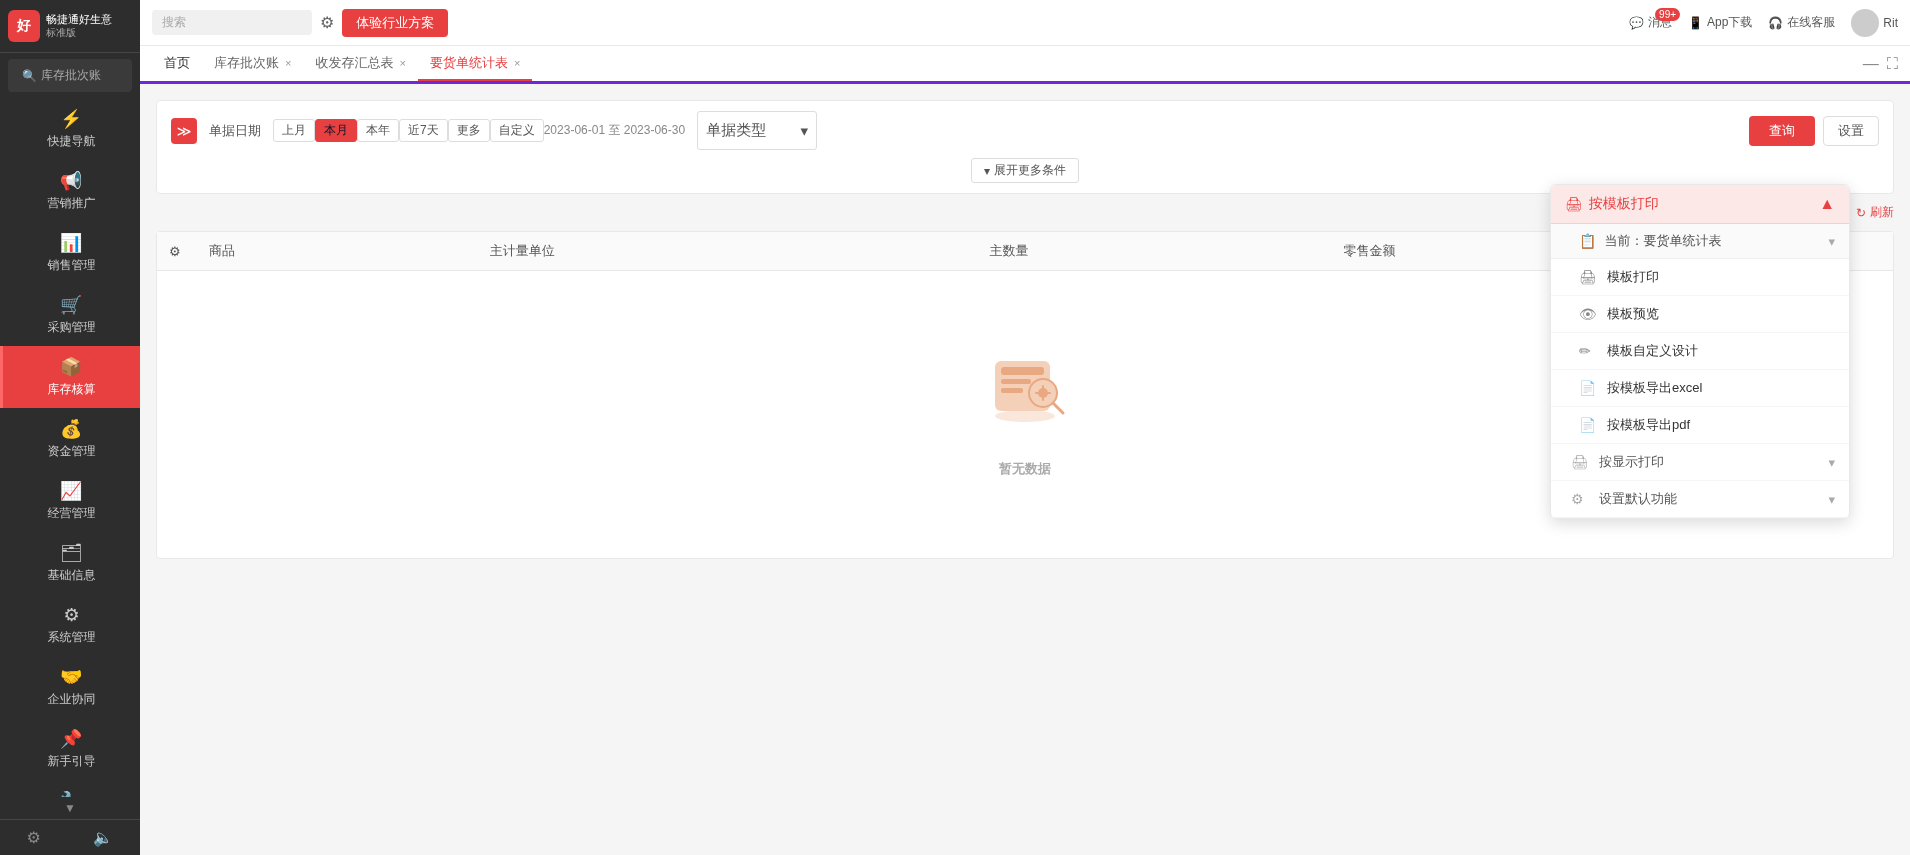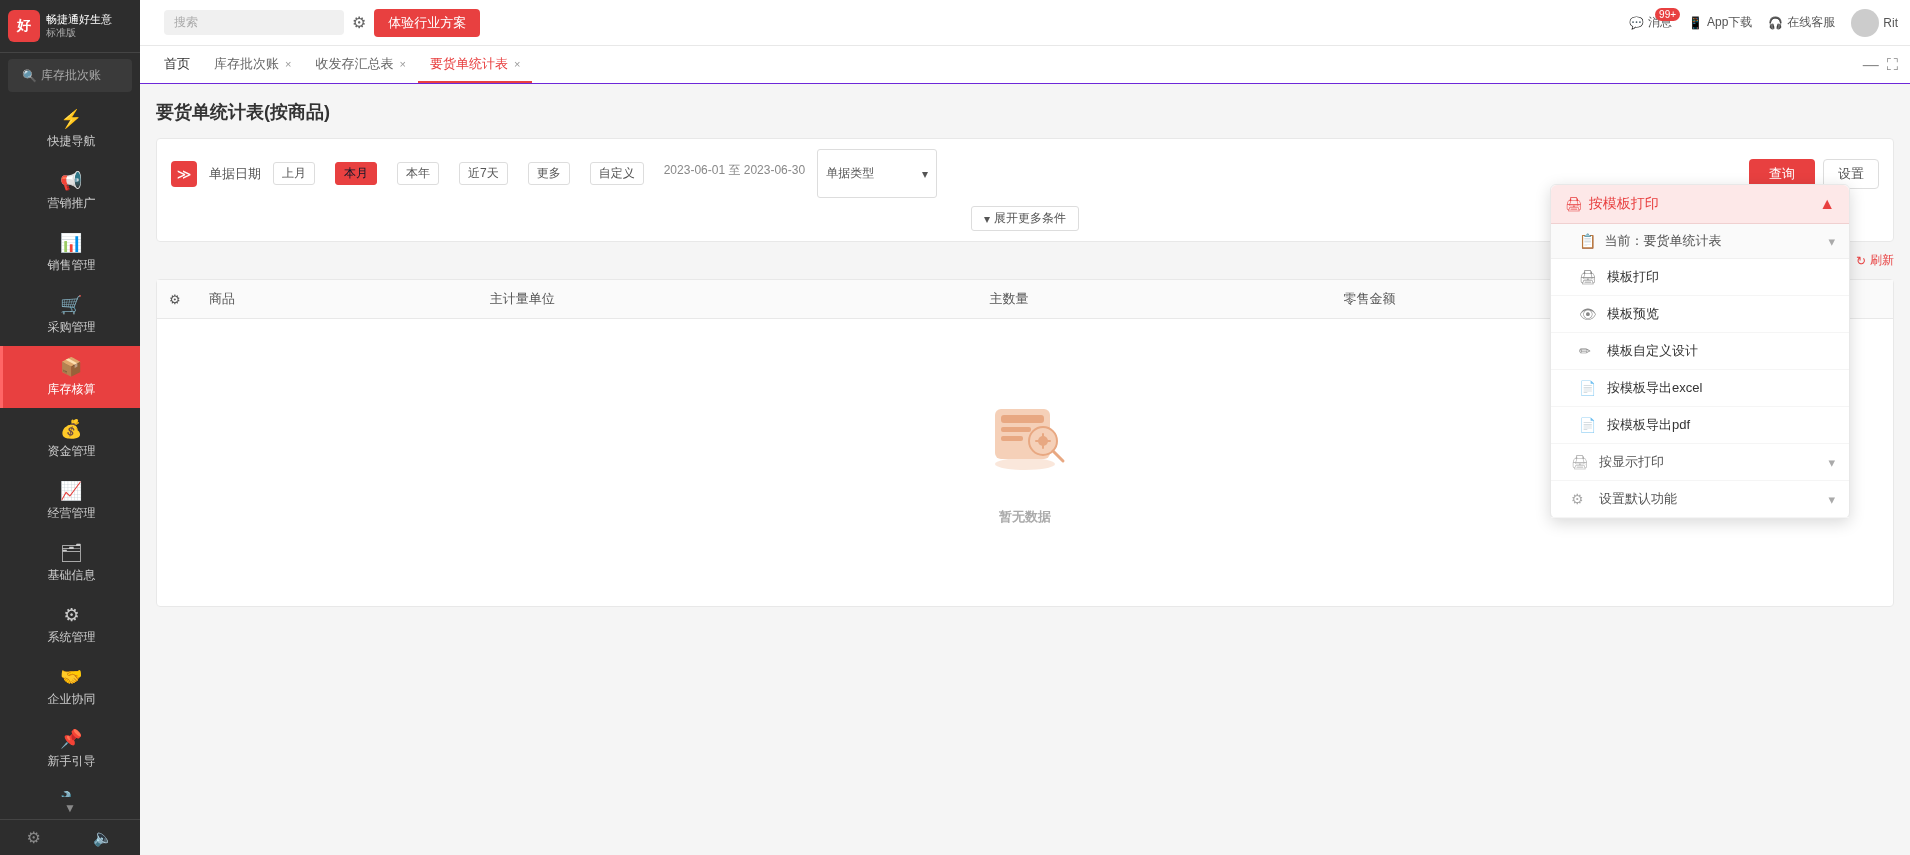--- a/index.html
+++ b/index.html
@@ -103,24 +103,23 @@
     .topbar-left {
       display: flex;
       align-items: center;
       flex: 1;
       gap: 8px;
     }
     .search-box {
       background: #f0f0f0;
       border-radius: 4px;
       padding: 4px 10px;
-      width: 180px;
+      width: 160px;
       font-size: 12px;
       color: #aaa;
-      margin-left: 12px;
     }
     .topbar-settings { color: #666; font-size: 16px; cursor: pointer; }
     .btn-trial {
       background: #e84040;
       color: white;
       border: none;
       padding: 5px 14px;
       border-radius: 4px;
       font-size: 13px;
       cursor: pointer;
@@ -152,21 +151,21 @@
     .avatar {
       width: 28px;
       height: 28px;
       background: #ccc;
       border-radius: 50%;
     }
 
     
     .tabbar {
       background: #fff;
-      border-bottom: 1px solid #6d28d9;
+      border-bottom: 3px solid #6d28d9;
       display: flex;
       align-items: center;
       padding: 0 12px;
       height: 38px;
       flex-shrink: 0;
     }
     .tab {
       display: flex;
       align-items: center;
       padding: 0 12px;
@@ -231,21 +230,22 @@
       height: 26px;
       background: #e84040;
       color: white;
       border-radius: 4px;
       cursor: pointer;
       font-size: 14px;
     }
     .filter-label { color: #555; font-size: 13px; }
     .date-options {
       display: flex;
-      gap: 20px;
+      align-items: center;
+      gap: 0;
     }
     .date-btn {
       padding: 2px 8px;
       border: 1px solid #ddd;
       border-radius: 3px;
       background: #fff;
       color: #555;
       font-size: 12px;
       cursor: pointer;
     }
@@ -256,25 +256,25 @@
     }
     .date-range {
       font-size: 12px;
       color: #888;
     }
     .filter-select {
       display: flex;
       align-items: center;
       border: 1px solid #ddd;
       border-radius: 3px;
-      padding: 15px 8px;
+      padding: 9px 8px;
       background: #fff;
       cursor: pointer;
       gap: 4px;
-      font-size: 12px;
+      font-size: 15px;
       color: #555;
       min-width: 120px;
     }
     .expand-more {
       display: flex;
       justify-content: center;
       margin-top: 8px;
     }
     .expand-btn {
       display: flex;
@@ -546,21 +546,20 @@
       <span>要货单统计表</span>
       <span class="tab-close">×</span>
     </div>
     <div class="window-controls">
       <span class="win-btn">—</span>
       <span class="win-btn">⛶</span>
     </div>
   </div>
 
   <div class="content">
-    <div class="page-title">要货单统计表(按商品)</div>
 
     <div class="filter-bar">
       <div class="filter-row">
         <div class="filter-expand-btn">≫</div>
         <span class="filter-label">单据日期</span>
         <div class="date-options">
           <button class="date-btn">上月</button>
           <button class="date-btn active">本月</button>
           <button class="date-btn">本年</button>
           <button class="date-btn">近7天</button>

